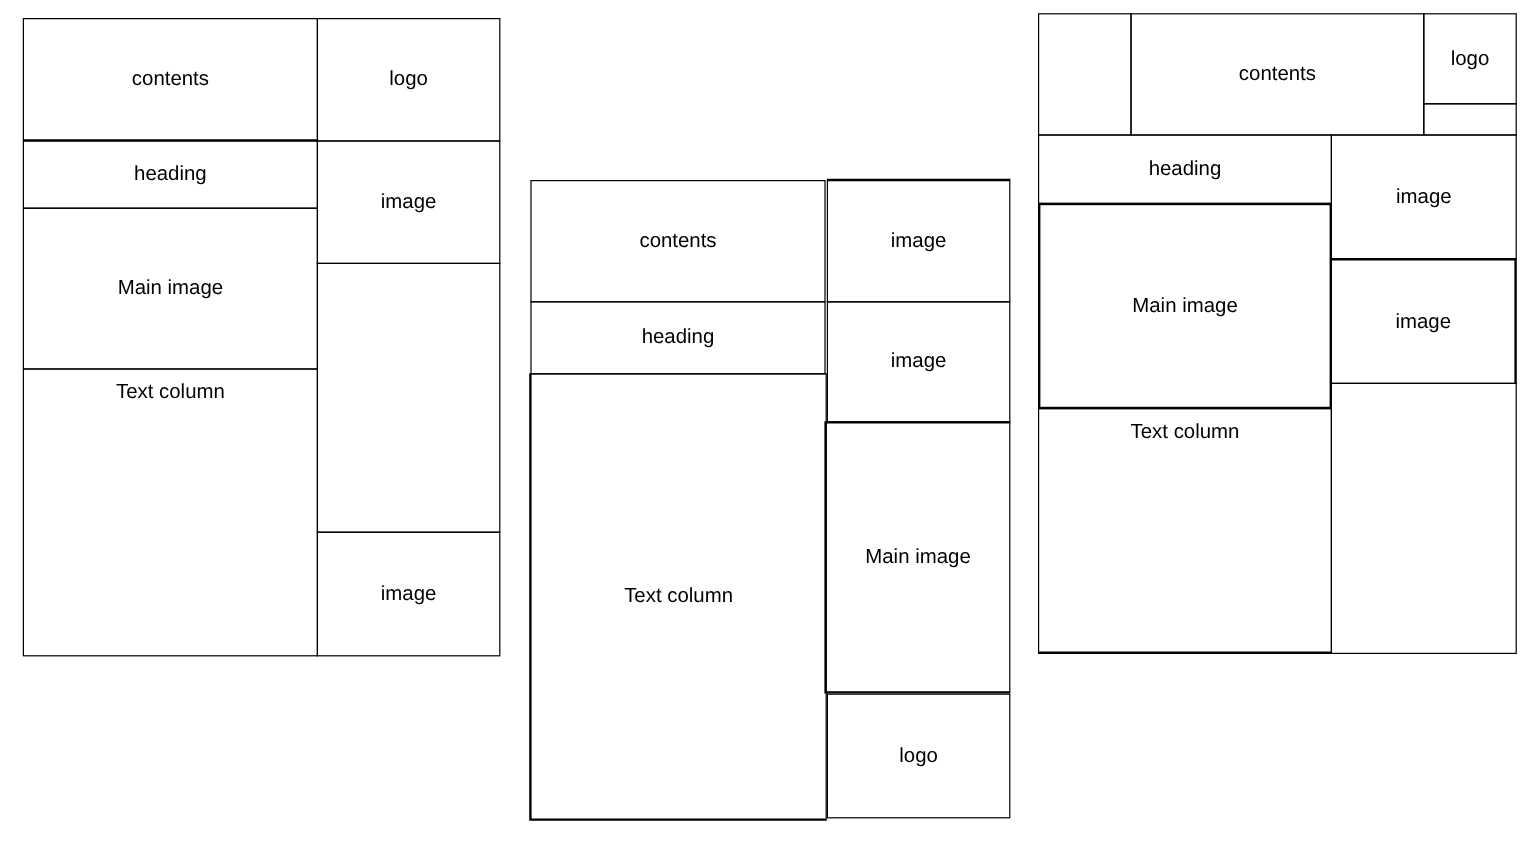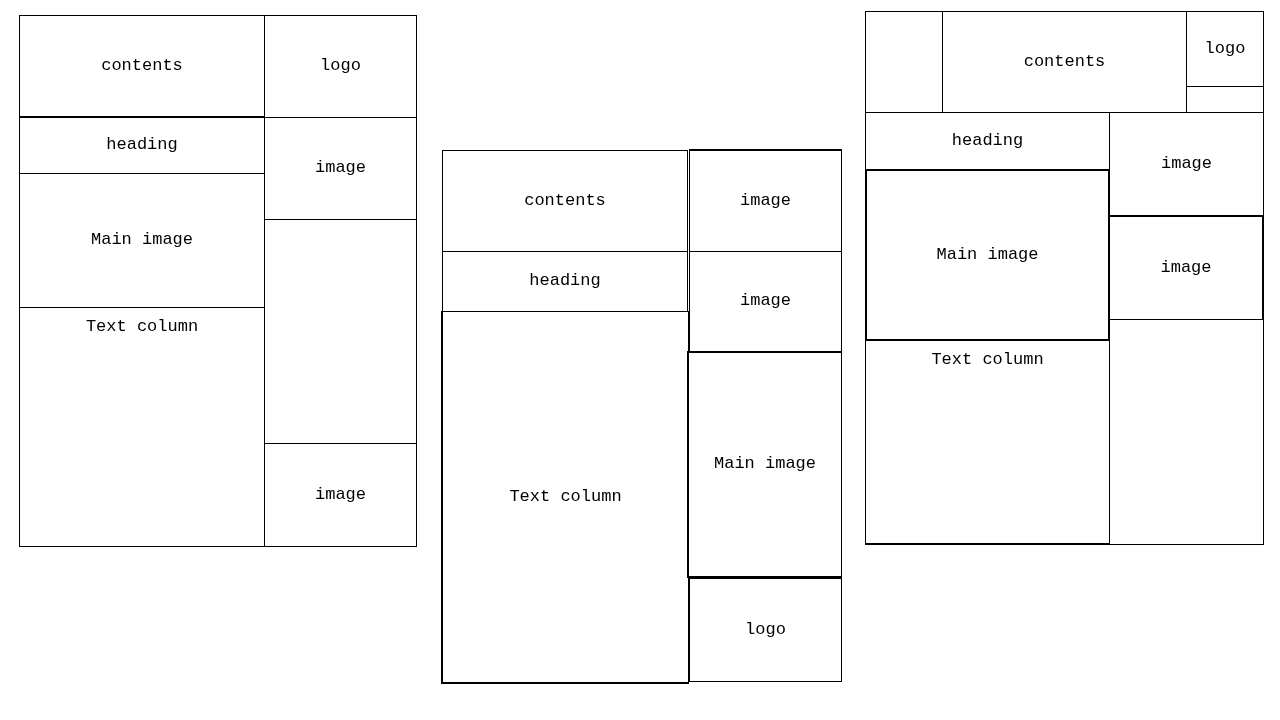--- a/index.html
+++ b/index.html
@@ -10,21 +10,20 @@
   body {
     width: 1280px;
     height: 720px;
     position: relative;
     overflow: hidden;
     font-family: "Liberation Sans", sans-serif;
     color: #000000;
   }
   .wireframe {
     position: absolute;
-    font-family: Liberation Mono, monospace;
   }
   .cell {
     position: absolute;
     box-sizing: border-box;
     border: 1px solid #000000;
     background: transparent;
     display: flex;
     align-items: center;
     justify-content: center;
     text-align: center;

